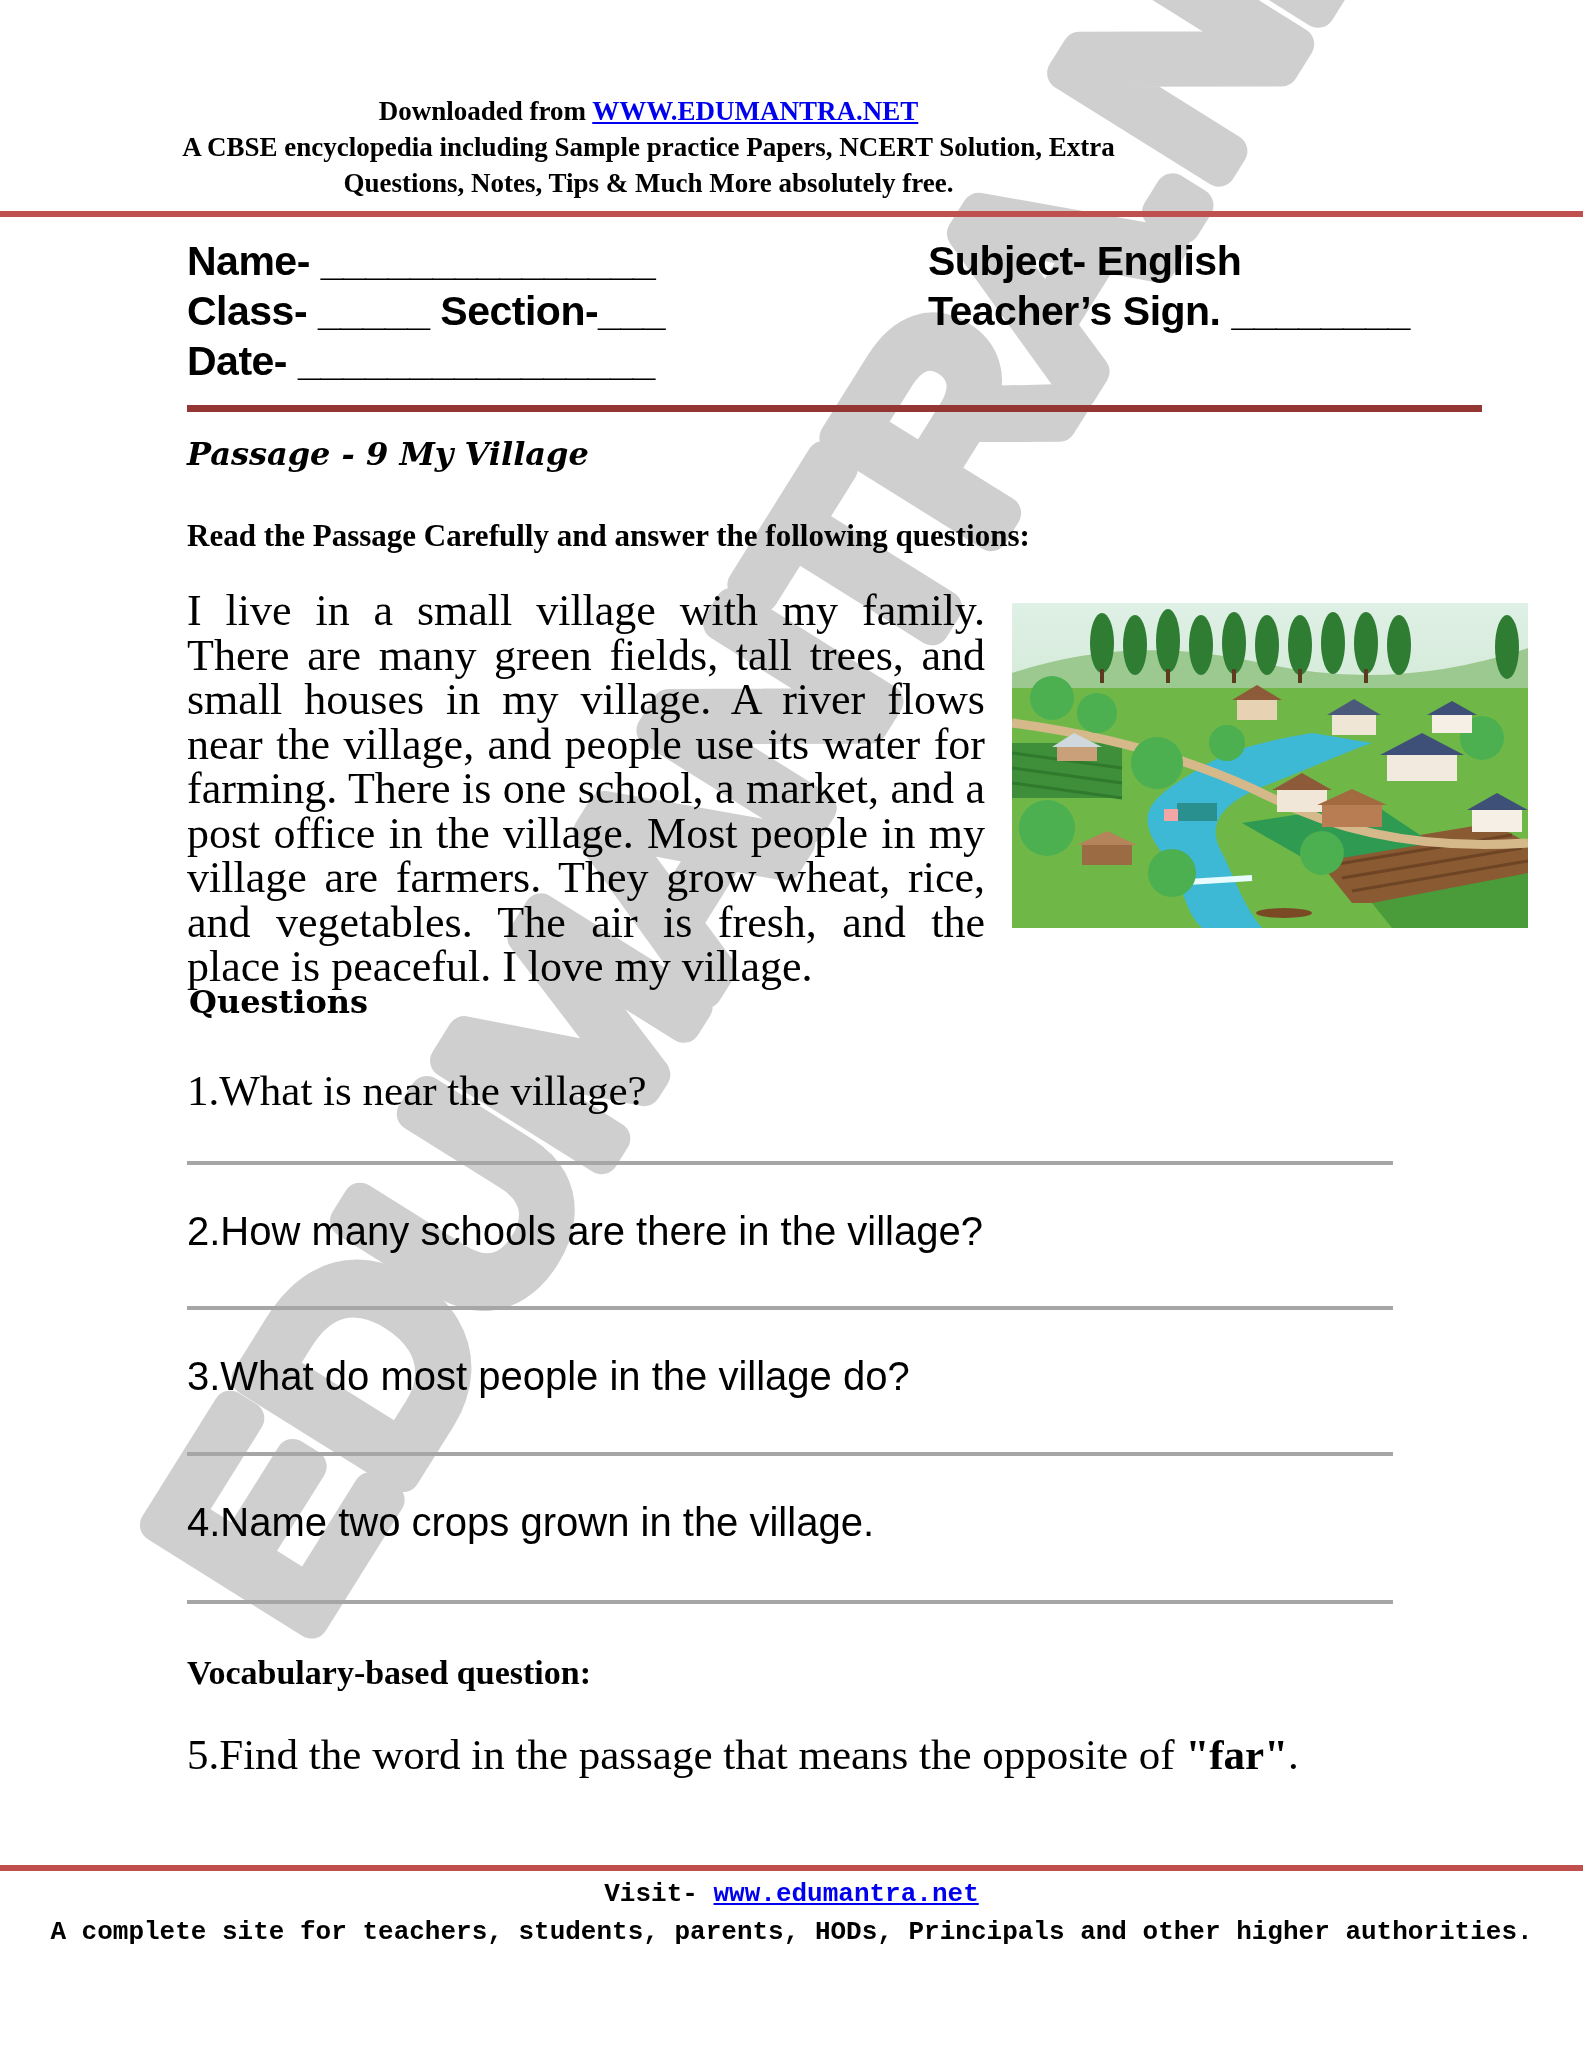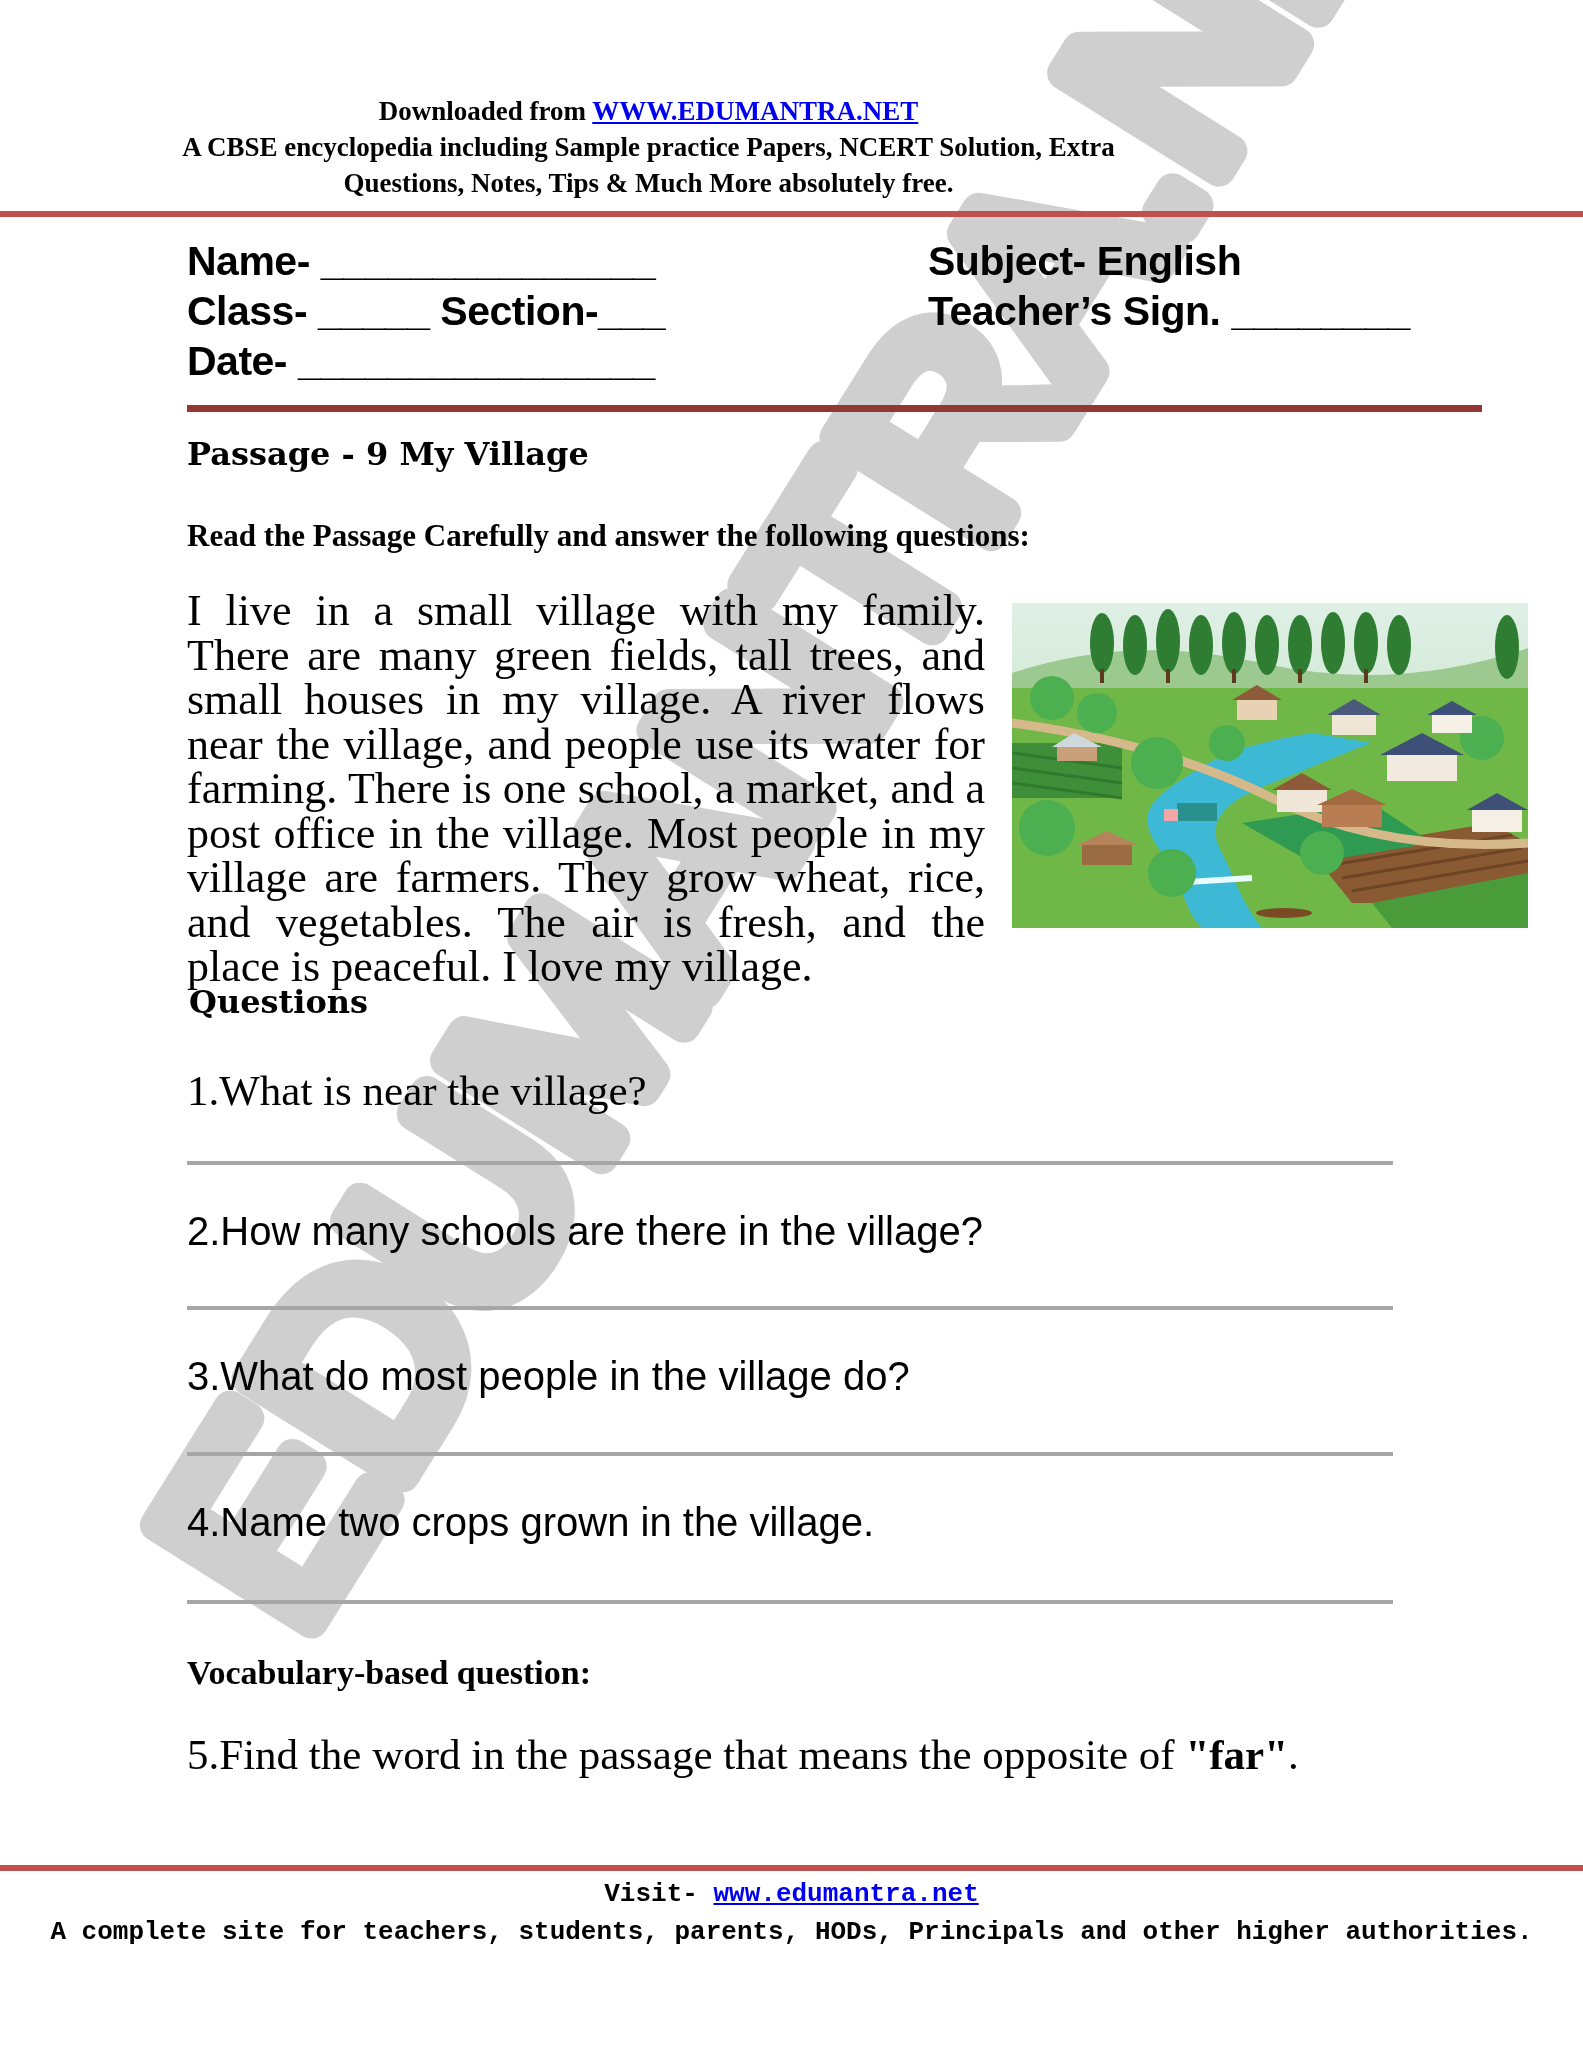--- a/index.html
+++ b/index.html
@@ -36,21 +36,21 @@
 <div class="abs hdr" style="top:166px;">Questions, Notes, Tips &amp; Much More absolutely free.</div>
 <div class="abs redrule" style="top:211px;"></div>
 
 <div class="abs cal" style="left:187px;top:239px;">Name- _______________</div>
 <div class="abs cal" style="left:187px;top:289px;">Class- _____ Section-___</div>
 <div class="abs cal" style="left:187px;top:339px;">Date- ________________</div>
 <div class="abs cal" style="left:928px;top:239px;">Subject- English</div>
 <div class="abs cal" style="left:928px;top:289px;">Teacher’s Sign. ________</div>
 <div class="abs darkrule" style="top:405px;"></div>
 
-<div class="abs h2" style="left:187px;top:435px;">Passage - 9 My Village</div>
+<div class="abs h2" style="left:187px;top:435px;font-style:italic;">Passage - 9 My Village</div>
 <div class="abs instr" style="left:187px;top:518px;">Read the Passage Carefully and answer the following questions:</div>
 <div class="abs passage" style="top:589px;">I live in a small village with my family. There are many green fields, tall trees, and small houses in my village. A river flows near the village, and people use its water for farming. There is one school, a market, and a post office in the village. Most people in my village are farmers. They grow wheat, rice, and vegetables. The air is fresh, and the place is peaceful. I love my village.</div>
 
 <div class="abs img">
   <svg width="516" height="325" viewBox="0 0 516 325">
     <defs>
       <linearGradient id="sky" x1="0" y1="0" x2="0" y2="1">
         <stop offset="0" stop-color="#dff0e6"></stop>
           <stop offset="1" stop-color="#b9dcb4"></stop>
       </linearGradient>

